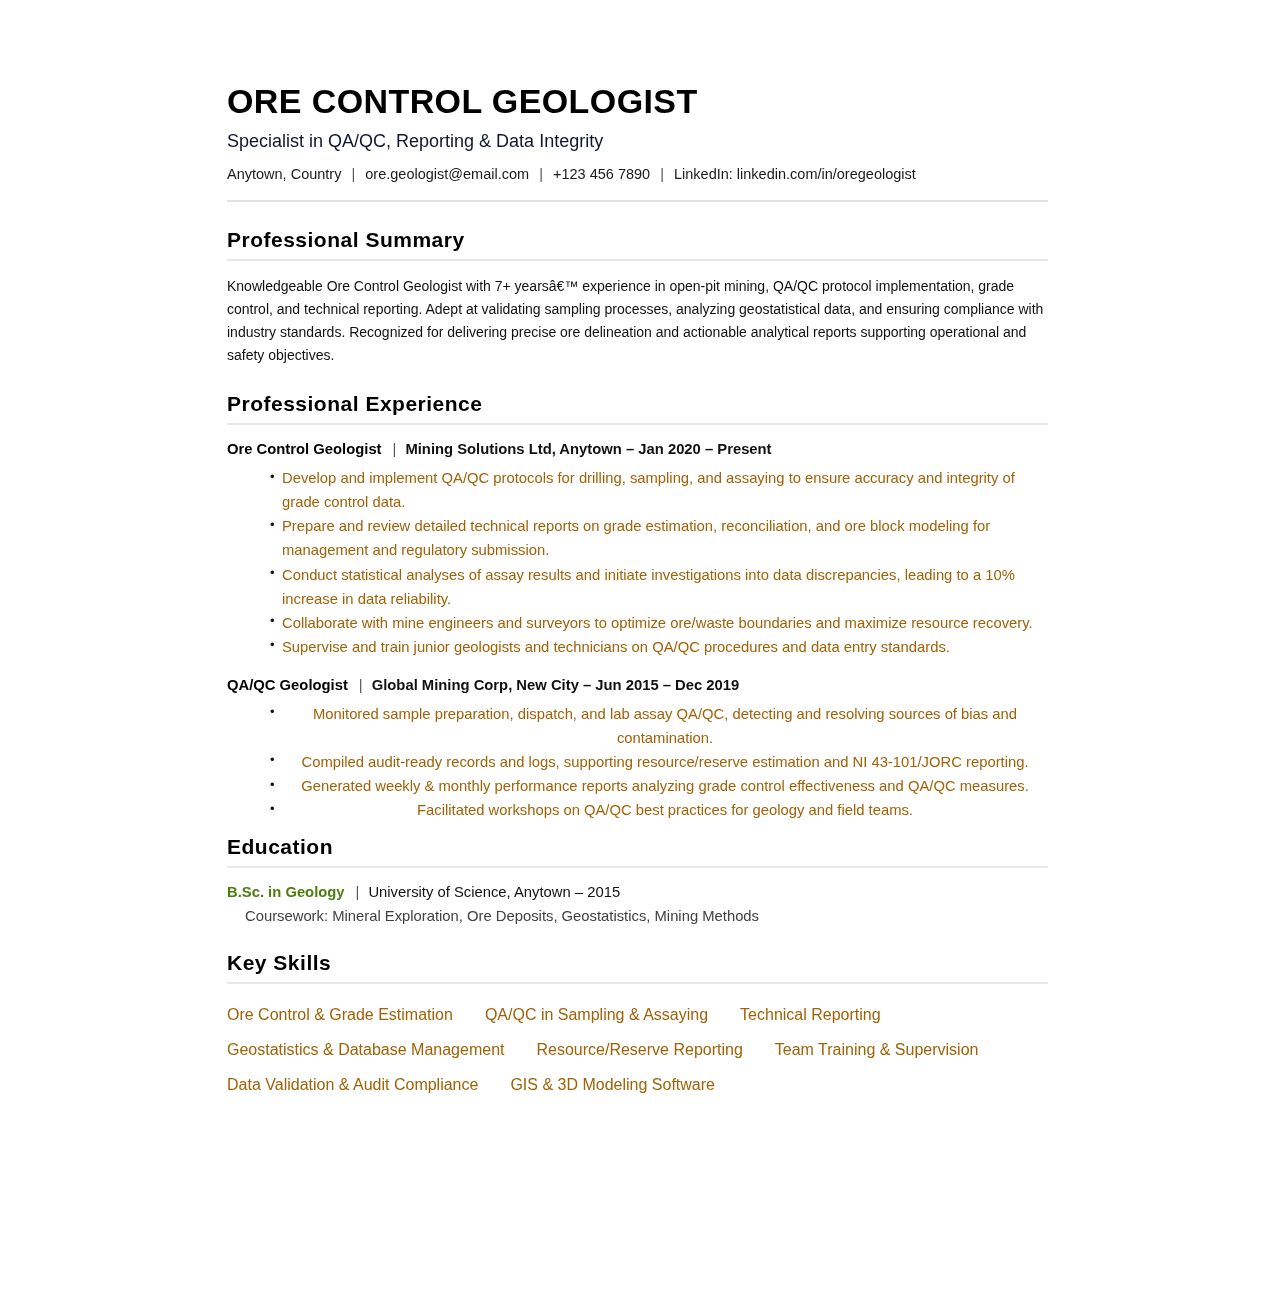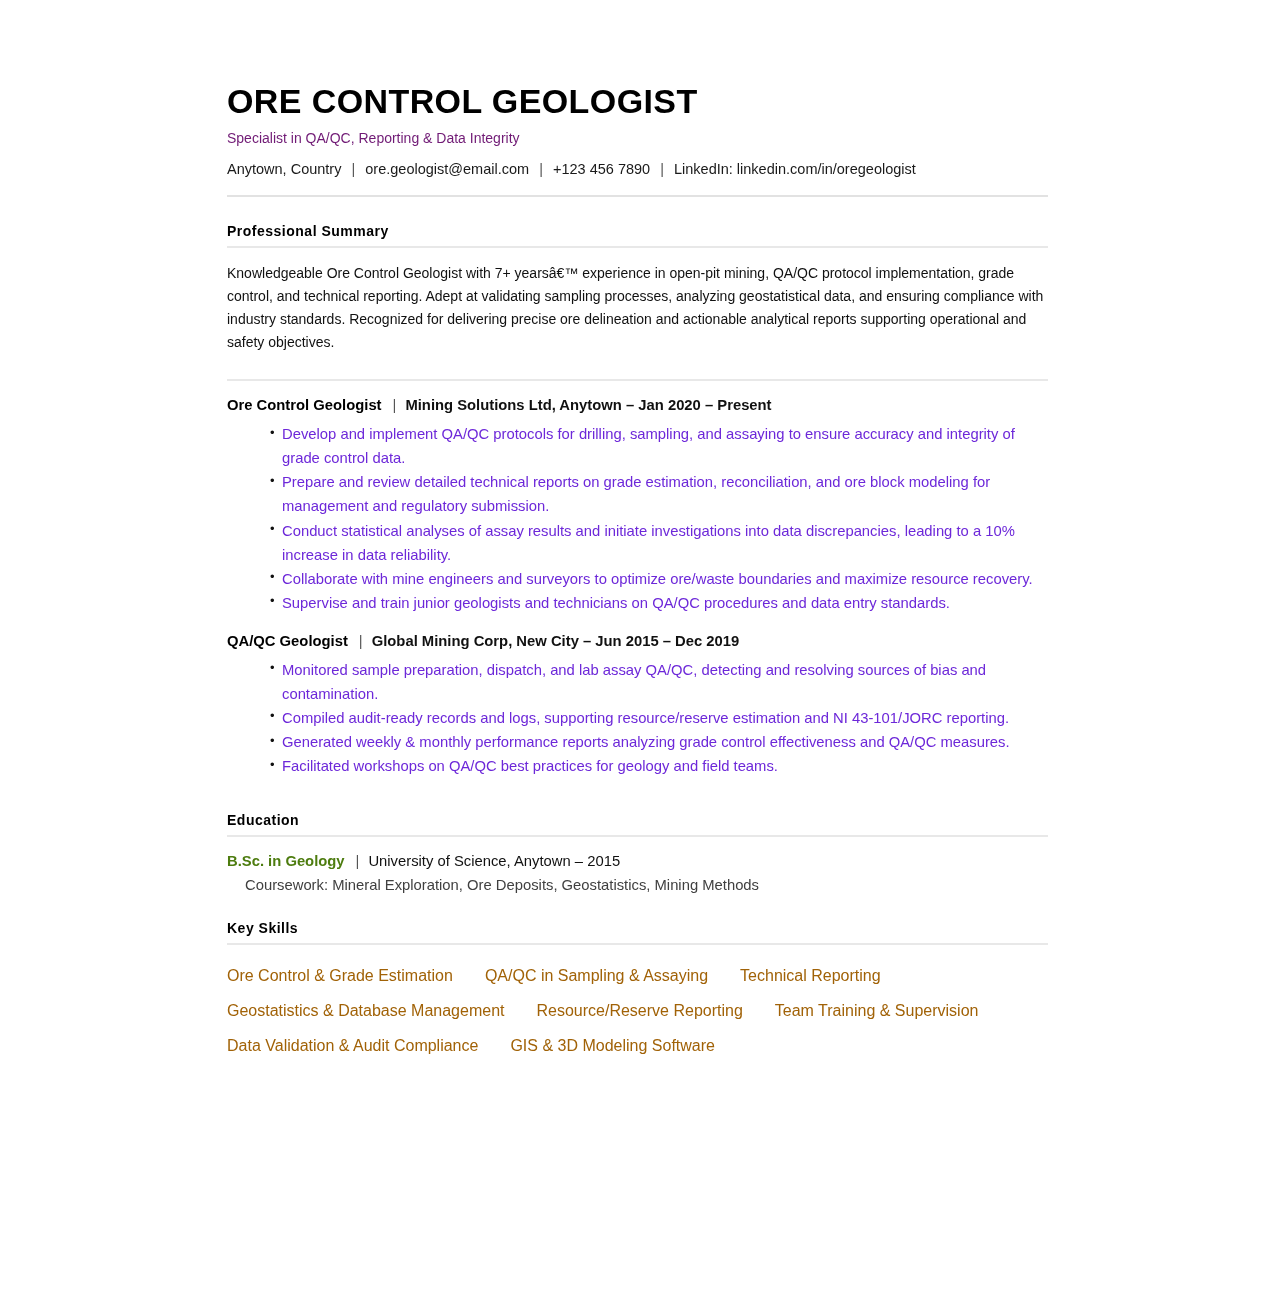--- a/index.html
+++ b/index.html
@@ -28,25 +28,25 @@
   
   .name {
     font-size: 34px;
     font-weight: bold;
     letter-spacing: 0.4px;
     line-height: 1.12;
     margin: 0 0 10px 0;
     color: #000;
   }
   .subtitle {
-    font-size: 14px;
+    font-size: 18px;
     font-weight: normal;
     line-height: 1.25;
     margin: 0 0 12px 0;
-    color: #701a75;
+    color: #0f172a;
   }
   .contact {
     font-size: 14.5px;
     line-height: 1.35;
     color: #1a1a1a;
     margin: 0 0 16px 0;
   }
   .contact .sep {
     display: inline-block;
     padding: 0 6px;
@@ -56,21 +56,21 @@
     border: 0;
     border-top: 2px solid #e2e2e2;
     margin: 0 0 26px 0;
   }
 
   
   .section {
     margin: 0 0 4px 0;
   }
   .section-title {
-    font-size: 14px;
+    font-size: 21px;
     font-weight: bold;
     letter-spacing: 0.5px;
     margin: 13px 0 7px 0;
     color: #000;
   }
   .section-rule {
     border: 0;
     border-top: 2px solid #e8e8e8;
     margin: 0 0 14px 0;
   }
@@ -108,32 +108,33 @@
     margin: 0 0 16px 0;
     padding: 0 0 0 43px;
     list-style: none;
   }
   ul.bullets li {
     position: relative;
     font-size: 14.8px;
     line-height: 1.63;
     padding: 0 0 0 12px;
     margin: 0;
-    color: #6d28d9;
+    color: #a16207;
   }
   ul.bullets li::before {
     content: "\2022";
     position: absolute;
     left: 0;
     top: -0.5px;
     font-size: 13px;
     color: #111;
   }
   .job.last ul.bullets {
-    margin-bottom: 34px;
+    margin-bottom: 13px;
+    text-align: center;
   }
 
   
   .edu-line {
     font-size: 14.8px;
     line-height: 1.45;
     margin: 0;
     color: #111;
   }
   .edu-degree {
@@ -191,20 +192,21 @@
       <hr class="header-rule">
     </header>
 
     <section class="section">
       <h2 class="section-title">Professional Summary</h2>
       <hr class="section-rule">
       <p class="summary-text">Knowledgeable Ore Control Geologist with 7+ yearsâ€™ experience in open-pit mining, QA/QC protocol implementation, grade control, and technical reporting. Adept at validating sampling processes, analyzing geostatistical data, and ensuring compliance with industry standards. Recognized for delivering precise ore delineation and actionable analytical reports supporting operational and safety objectives.</p>
     </section>
 
     <section class="section">
+      <h2 class="section-title">Professional Experience</h2>
       <hr class="section-rule">
 
       <div class="job">
         <div class="job-head">
           <span class="job-title">Ore Control Geologist</span><span class="pipe">|</span><span class="job-meta">Mining Solutions Ltd, Anytown – Jan 2020 – Present</span>
         </div>
         <ul class="bullets">
           <li>Develop and implement QA/QC protocols for drilling, sampling, and assaying to ensure accuracy and integrity of grade control data.</li>
           <li>Prepare and review detailed technical reports on grade estimation, reconciliation, and ore block modeling for management and regulatory submission.</li>
           <li>Conduct statistical analyses of assay results and initiate investigations into data discrepancies, leading to a 10% increase in data reliability.</li>

